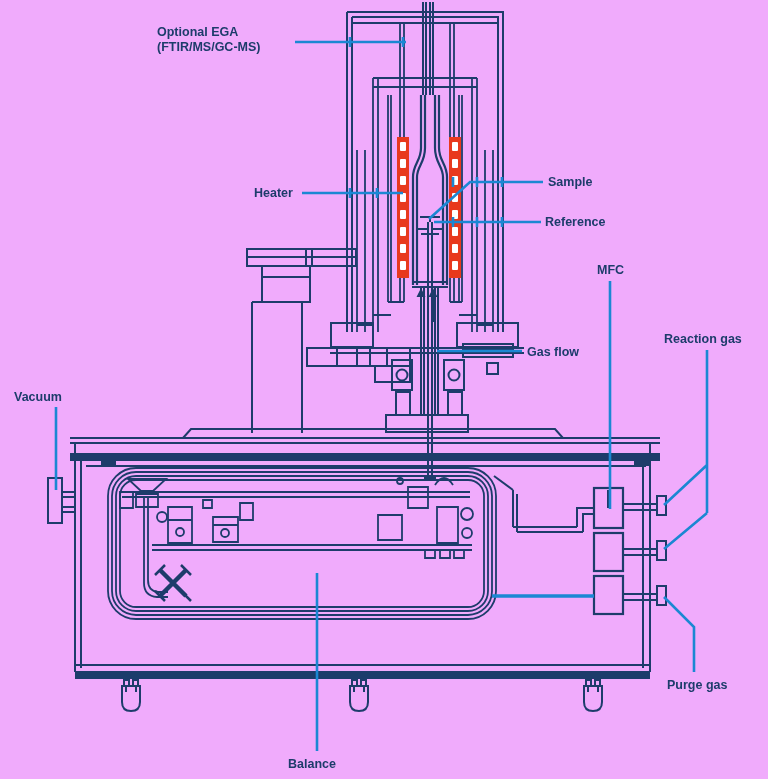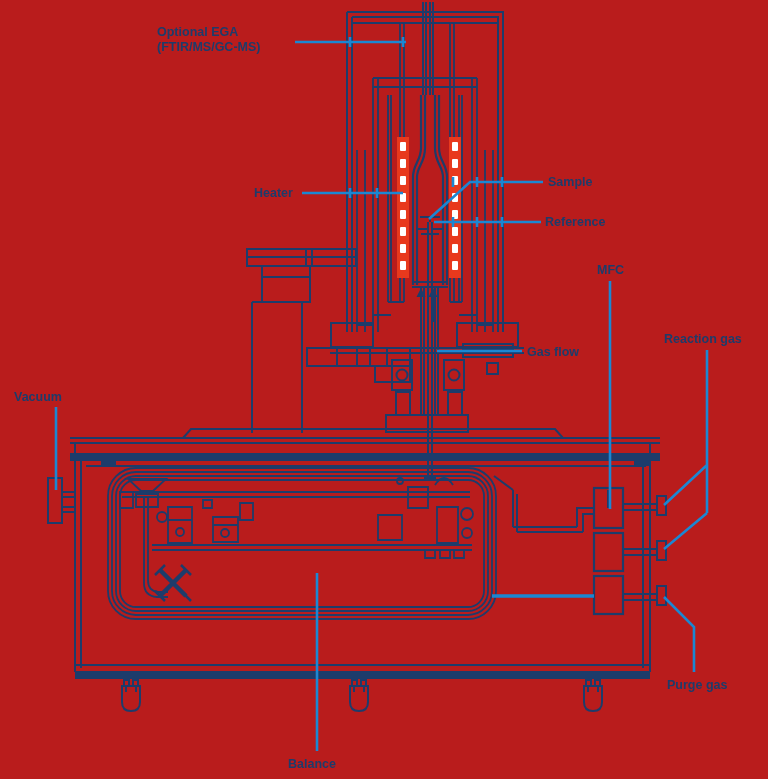--- a/index.html
+++ b/index.html
@@ -1,16 +1,16 @@
 <!DOCTYPE html>
 <html><head>
 <meta charset="utf-8">
 <style>
   html,body{margin:0;padding:0;background:#ffffff;}
-  .stage{position:relative;width:768px;height:779px;background:#b91c1c;overflow:hidden;
+  .stage{position:relative;width:768px;height:779px;background:#f0abfc;overflow:hidden;
          font-family:"Liberation Sans",sans-serif;}
   svg text{font:700 12.5px "Liberation Sans",sans-serif;fill:#1d3c6b;}
 </style>
 </head>
 <body>
 
 <div class="stage">
 <svg width="768" height="779" viewBox="0 0 768 779">
 
   <g stroke="#1d3c6b" fill="none" stroke-width="2">

